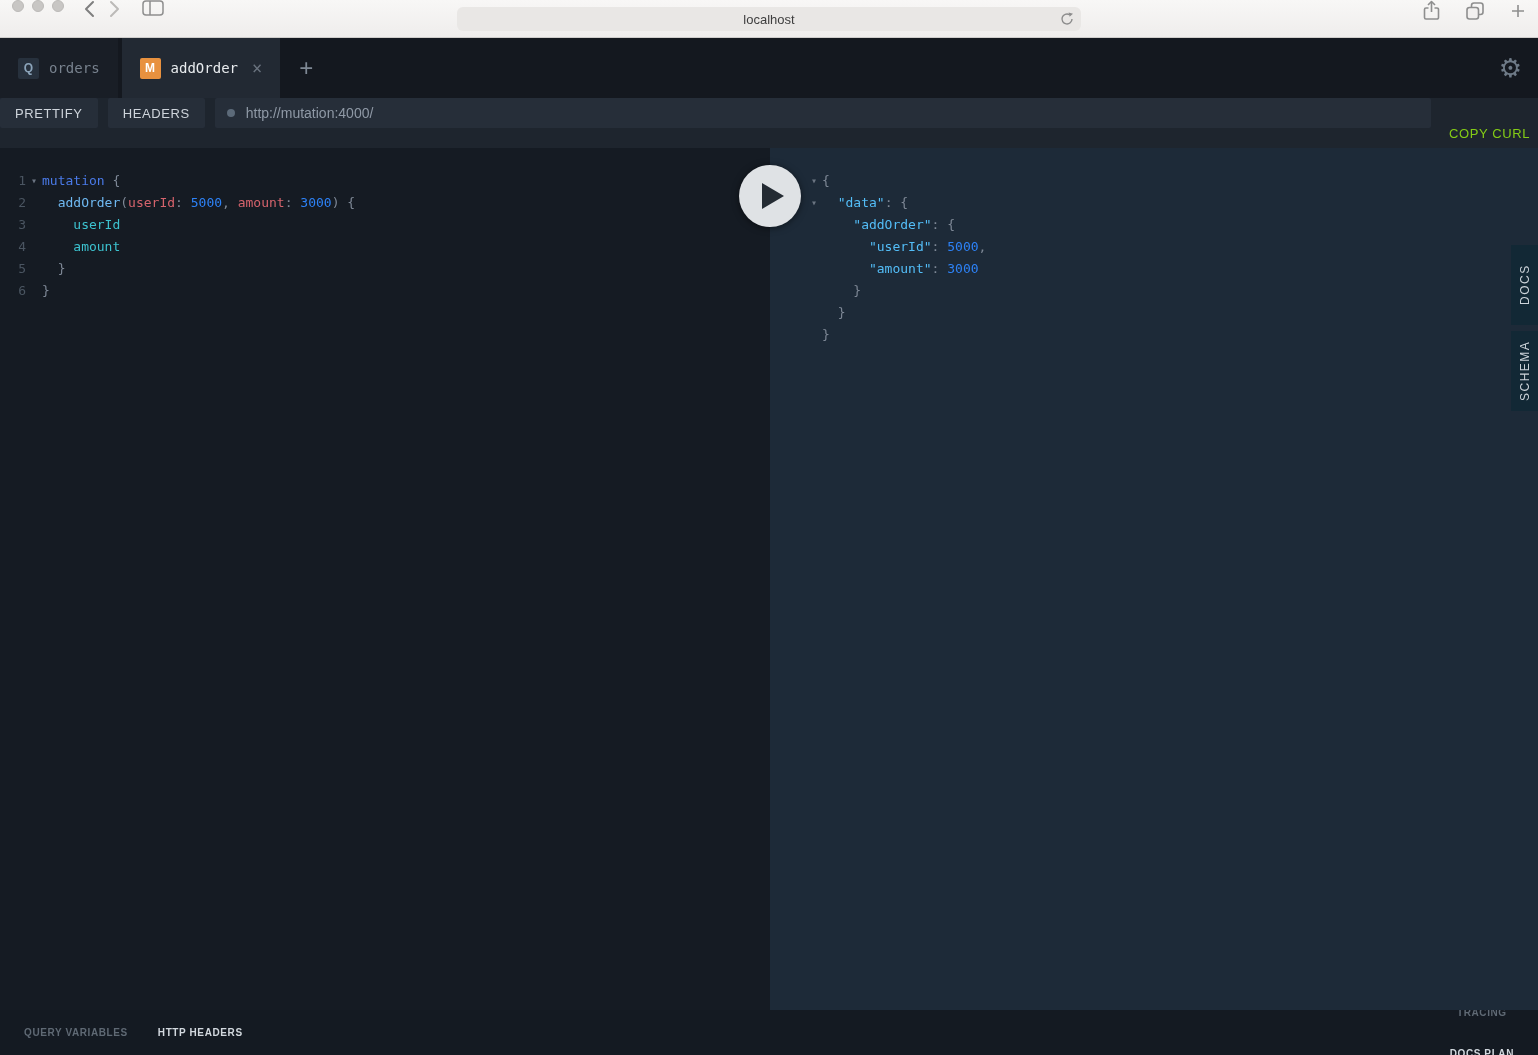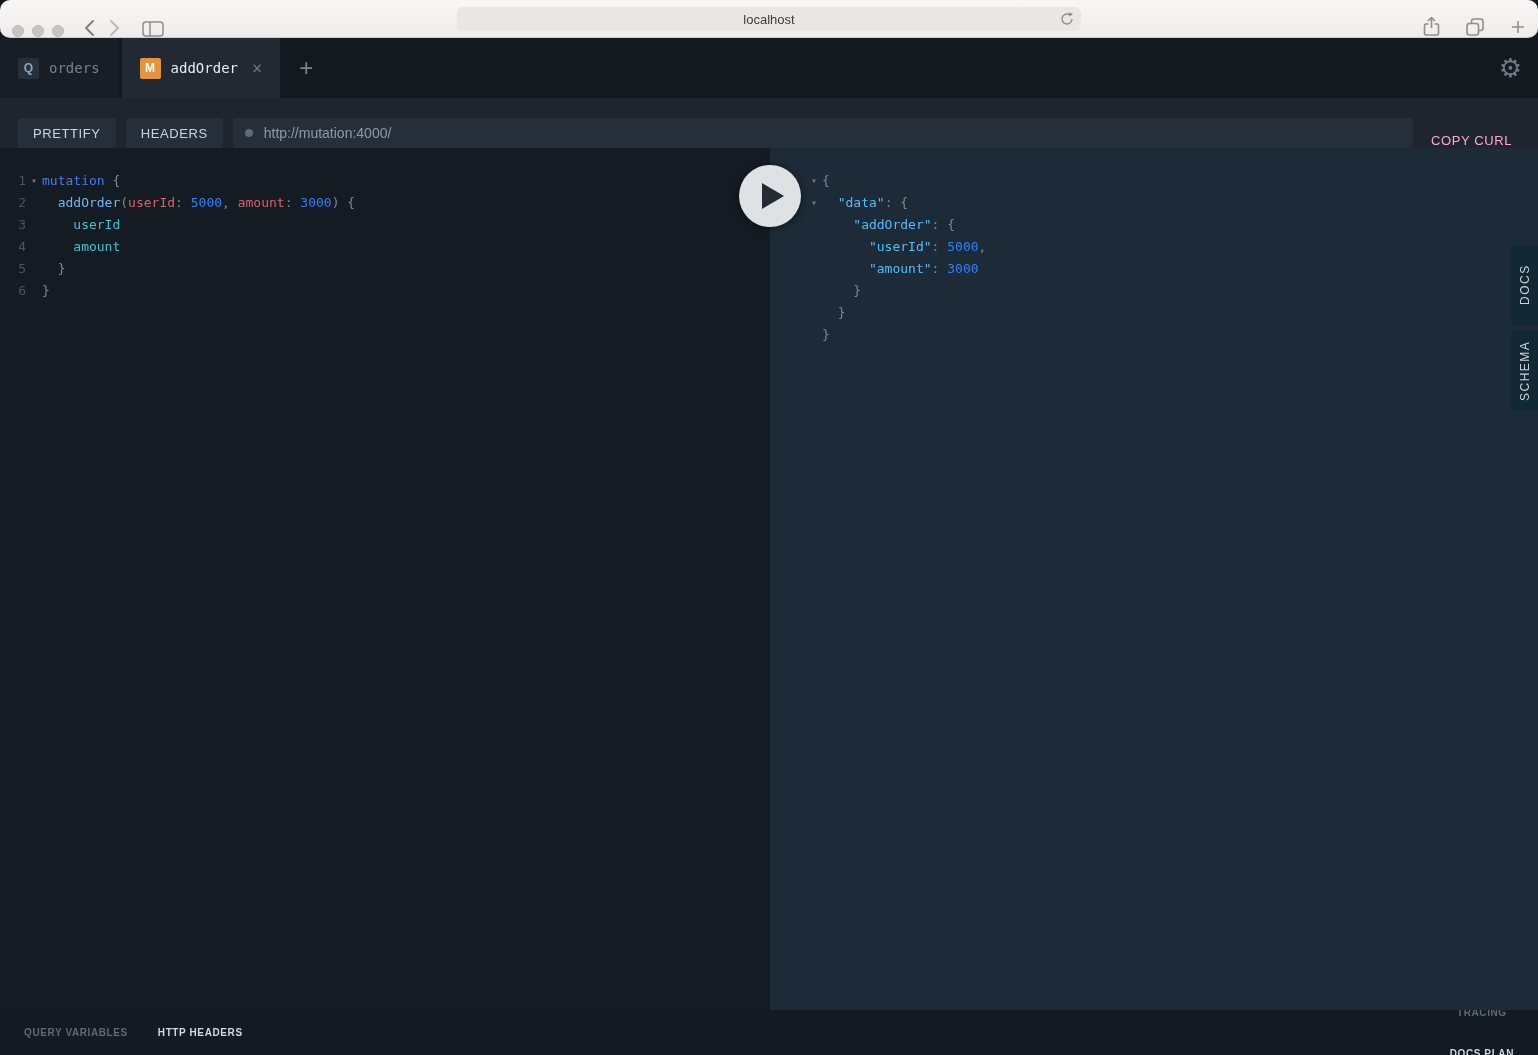--- a/index.html
+++ b/index.html
@@ -1,22 +1,22 @@
 <!DOCTYPE html>
 <html><head>
 <meta charset="utf-8">
 <style>
   * { margin:0; padding:0; box-sizing:border-box; }
   html,body { width:1538px; height:1055px; overflow:hidden; background:#14181f;
               font-family:"Liberation Sans", sans-serif; }
 
   
   .chrome { height:38px; background:linear-gradient(#f8f7f6,#efedec);
-            border-bottom:1px solid #cfcdcb; display:flex; align-items:flex-end;
-            padding:0 12px; position:relative;border-radius:10px; }
+            border-bottom:1px solid #cfcdcb; display:flex; align-items:flex-start;
+            padding:0 12px; position:relative; }
   .traffic { display:flex; gap:8px; margin-right:20px; }
   .light { width:12px; height:12px; border-radius:50%; background:#c8c6c4; border:1px solid #bcbab8; }
   .nav-btns { display:flex; gap:14px; align-items:center; margin-right:22px; }
   .icon-btn { background:none; border:none; display:flex; align-items:center; justify-content:center; cursor:pointer; }
   .url-field { position:absolute; left:50%; transform:translateX(-50%); top:7px;
                width:624px; height:24px; background:#e9e7e5; border-radius:6px;
                display:flex; align-items:center; justify-content:center;
                font-size:13px; color:#3e3e3e; }
   .url-refresh { position:absolute; right:7px; top:5px; }
   .chrome-right { margin-left:auto; display:flex; gap:26px; align-items:center; }
@@ -34,31 +34,31 @@
   .badge-q { background:#27313d; color:#8ba4ba; }
   .badge-m { background:#e8913f; color:#ffffff; }
   .tab-close { color:#69727e; font-size:17px; margin-left:4px; cursor:pointer; }
   .new-tab { width:52px; background:none; border:none; color:#7e8894; font-size:24px;
              font-weight:300; cursor:pointer; }
   .pg-header-spacer { flex:1; }
   .settings-gear { background:none; border:none; color:#6e7a87; font-size:26px;
                    margin-right:16px; cursor:pointer; line-height:60px; }
 
   
-  .pg-toolbar { height:50px; background:#1e252e; display:flex; align-items:flex-end;
-                padding:0 18px; gap:10px; }
+  .pg-toolbar { height:50px; background:#1e252e; display:flex; align-items:flex-start;
+                padding:0 0; gap:10px; }
   .tb-btn { background:#262e39; border:none; color:#ced4db; height:30px; padding:0 15px;
             font-size:13px; letter-spacing:.6px; border-radius:2px; cursor:pointer;
             font-family:"Liberation Sans", sans-serif; }
   .endpoint { flex:1; height:30px; background:#262e39; border-radius:2px; display:flex;
               align-items:center; padding:0 12px; gap:11px; cursor:text; }
   .endpoint-dot { width:8px; height:8px; border-radius:50%; background:#5c6a79; flex:none; }
   .endpoint-text { color:#8f99a6; font-size:14px; }
-  .copy-curl { background:none; border:none; color:#f9a8d4; font-size:13px;
-               letter-spacing:.6px; padding:0 8px; cursor:pointer; }
+  .copy-curl { background:none; border:none; color:#84cc16; font-size:13px;
+               letter-spacing:.6px; padding:0 8px; cursor:pointer;margin-top:28px; }
 
   
   .pg-main { flex:1; display:flex; position:relative; }
   .editor-pane { width:770px; background:#151b23; padding-top:22px; }
   .result-pane { flex:1; background:#1d2a38; padding-top:22px; padding-left:36px; }
 
   .code-line { display:flex; height:22px; line-height:22px;
                font-family:"DejaVu Sans Mono", monospace; font-size:13px; }
   .gutter { width:26px; flex:none; text-align:right; color:#4a5561; }
   .fold { width:16px; flex:none; text-align:center; color:#6b7582; font-size:10px; }

